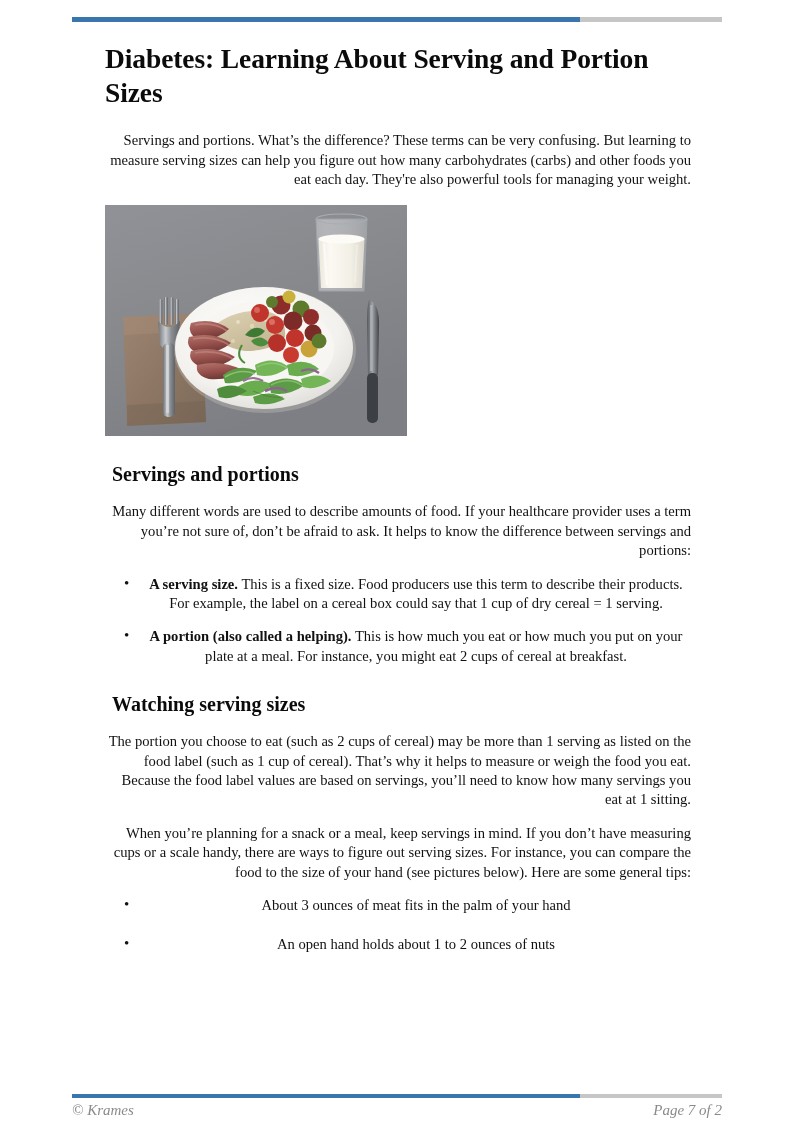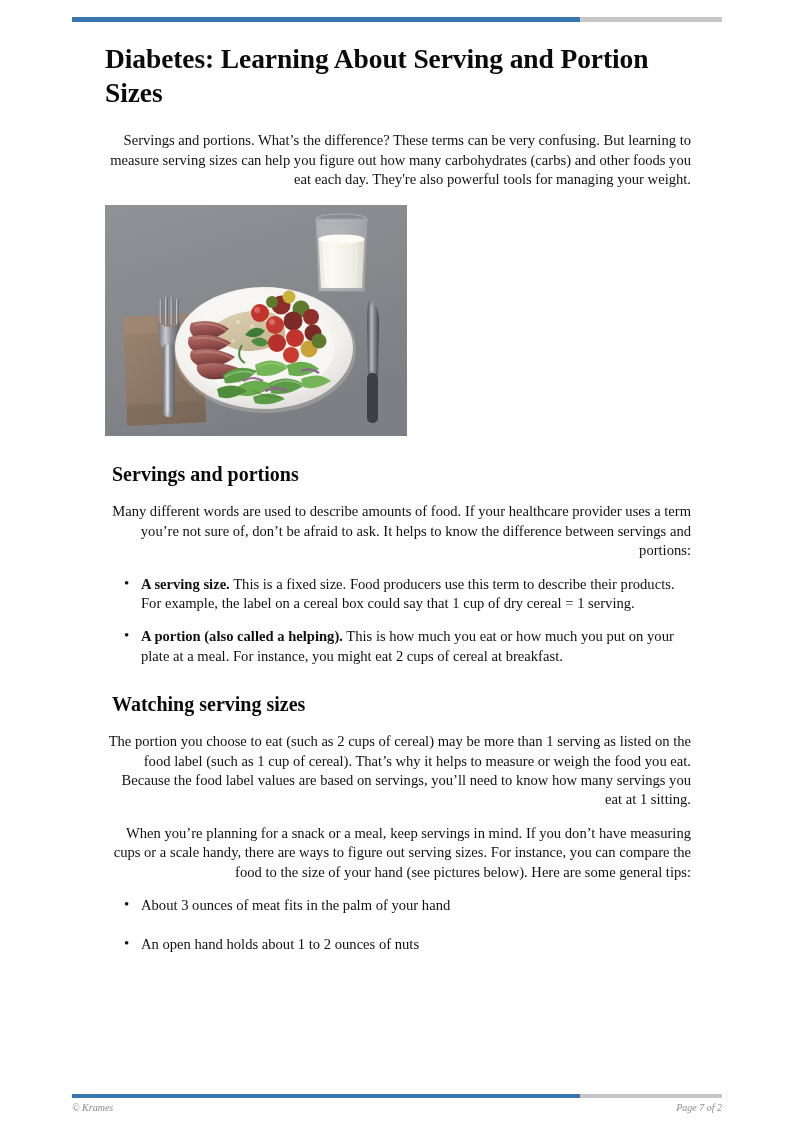--- a/index.html
+++ b/index.html
@@ -69,20 +69,21 @@
     margin: 0 0 14px 0;
     text-align: right;
     color: #111111;
   }
   p.body-text.intro { margin-bottom: 16px; }
 
   ul.bullets {
     margin: 0 0 6px 0;
     padding-left: 36px;
     list-style: none;
+    text-align: center;
   }
   ul.bullets li {
     position: relative;
     font-size: 14.6px;
     line-height: 1.33;
     margin-bottom: 14px;
     color: #111111;
   }
   ul.bullets li::before {
     content: "\2022";
@@ -106,21 +107,21 @@
     line-height: 0;
   }
   .photo-wrap svg { display: block; }
 
   
   .footer-text {
     position: absolute;
     top: 1102px;
     font-family: "Liberation Serif", "DejaVu Serif", serif;
     font-style: italic;
-    font-size: 10px;
+    font-size: 15px;
     color: #8a8a8a;
   }
   #footer-copyright { left: 72px; }
   #footer-pageno { right: 78px; }
 </style>
 </head>
 <body>
 
 <div class="rule" id="header-rule">
   <div class="rule-blue"></div>

